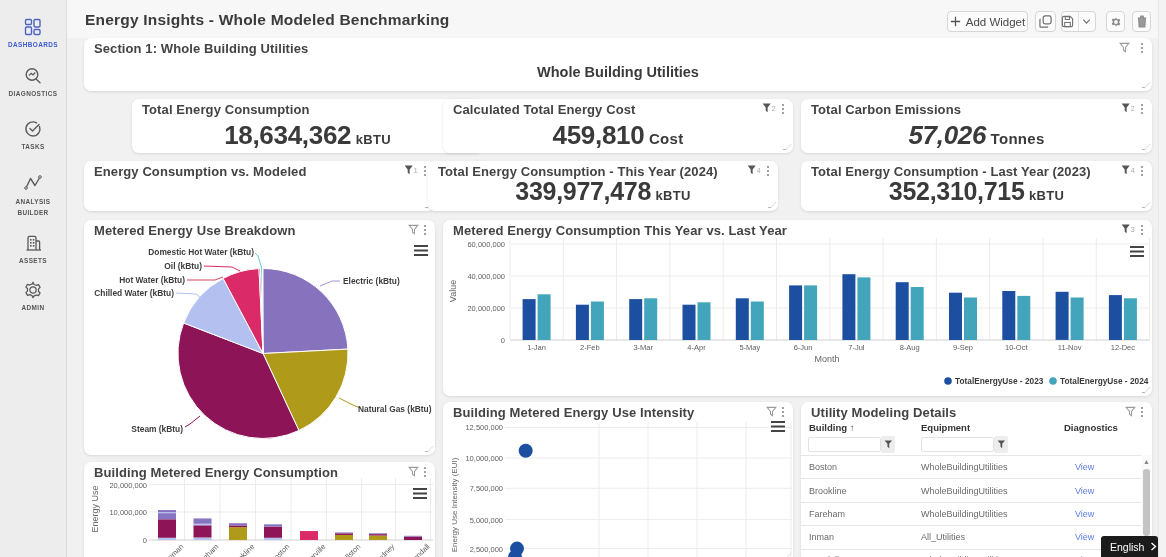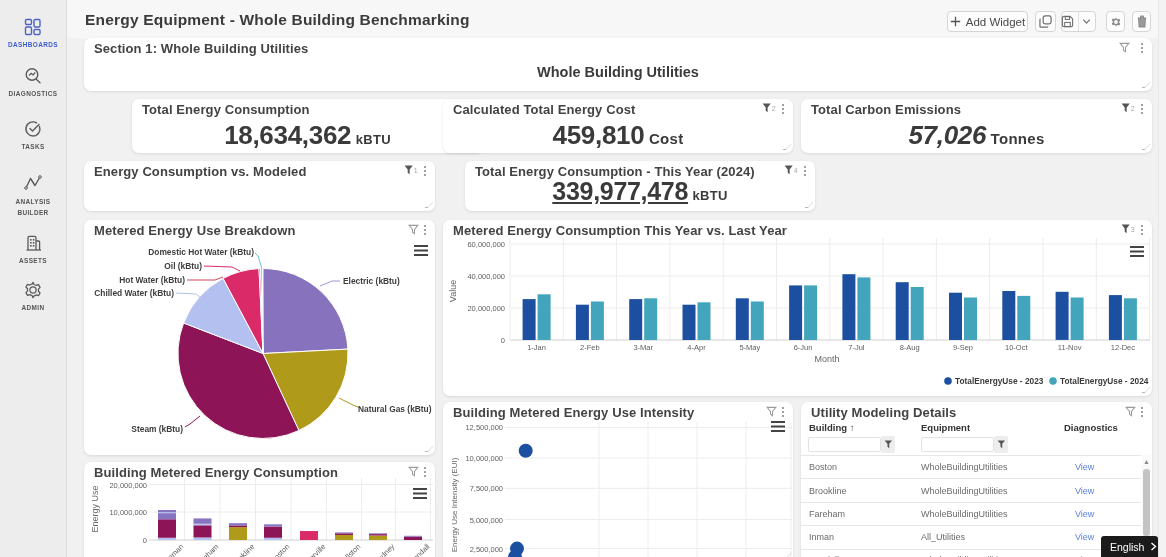--- a/index.html
+++ b/index.html
@@ -81,21 +81,21 @@
   <div class="sb-label" style="margin-top:4px;">ASSETS</div>
  </div>
  <div class="sb-item" style="top:280px;">
   <svg width="20" height="20" viewBox="0 0 24 24" style="display:block;margin:0 auto;">
    <path d="M12 8.2 a3.8 3.8 0 1 0 0 7.6 a3.8 3.8 0 1 0 0-7.6 M12 2.8 l1.2 2.6 a7 7 0 0 1 2.6 1.1 l2.8-.9 1.9 3.2 -2 2.1 a7 7 0 0 1 0 2.6 l2 2.1 -1.9 3.2 -2.8-.9 a7 7 0 0 1 -2.6 1.1 L12 21.2 l-1.2-2.6 a7 7 0 0 1 -2.6-1.1 l-2.8.9 -1.9-3.2 2-2.1 a7 7 0 0 1 0-2.6 l-2-2.1 1.9-3.2 2.8.9 a7 7 0 0 1 2.6-1.1 Z" fill="none" stroke="#5a5a5a" stroke-width="1.5" stroke-linejoin="round"></path>
   </svg>
   <div class="sb-label" style="margin-top:4px;">ADMIN</div>
  </div>
 </div>
 
-<div id="hdr-title">Energy Equipment - Whole Building Benchmarking</div>
+<div id="hdr-title">Energy Insights - Whole Modeled Benchmarking</div>
 <div class="btn" style="left:947px; width:81px; font-size:11.5px; color:#4a4a4a; white-space:nowrap;">
  <svg width="11" height="11" viewBox="0 0 13 13" style="margin-right:5px;">
         <path d="M6.5 1 V12 M1 6.5 H12" stroke="#555" stroke-width="1.5"></path>
       </svg>Add Widget
 </div>
 <div class="btn" style="left:1035px; width:21px;">
  <svg width="13" height="13" viewBox="0 0 14 14">
         <rect x="4.5" y="1" width="8.5" height="8.5" rx="2" fill="none" stroke="#6e6e6e" stroke-width="1.3"></rect>
         <path d="M9.5 12.2 Q9.5 13 8.7 13 L2 13 Q1 13 1 12 L1 5.3 Q1 4.5 1.8 4.5" fill="none" stroke="#6e6e6e" stroke-width="1.3"></path>
       </svg>
@@ -200,36 +200,53 @@
         </svg>
       </div>
  <div class="hdr-ic" style="right:8px;">
         <svg width="4" height="12" viewBox="0 0 4 12">
           <circle cx="2" cy="2" r="1.1" fill="#8a8a8a"></circle>
           <circle cx="2" cy="6" r="1.1" fill="#8a8a8a"></circle>
           <circle cx="2" cy="10" r="1.1" fill="#8a8a8a"></circle>
         </svg>
       </div>
 </div>
-<div class="card" style="left:465px; top:161px; width:350px; height:50px;">
+<div class="card" style="left:428px; top:161px; width:350px; height:50px;">
  <div class="ct">Total Energy Consumption - This Year (2024)</div>
  <div class="hdr-ic" style="right:16px;">
         <svg width="15" height="10.6" viewBox="0 0 17 12">
           <path d="M0.7 0.7 H9.9 L6.4 5 V10.4 L4.2 8.8 V5 Z" fill="#555"></path>
           <text x="11" y="9" font-size="8" fill="#aaa">4</text>
         </svg>
       </div>
  <div class="hdr-ic" style="right:8px;">
         <svg width="4" height="12" viewBox="0 0 4 12">
           <circle cx="2" cy="2" r="1.1" fill="#8a8a8a"></circle>
           <circle cx="2" cy="6" r="1.1" fill="#8a8a8a"></circle>
           <circle cx="2" cy="10" r="1.1" fill="#8a8a8a"></circle>
         </svg>
       </div>
- <div class="kpi" style="top:16px;"><span class="num" style="font-size:25px;text-decoration:underline;">339,977,478</span> <span class="unit">kBTU</span></div>
+ <div class="kpi" style="top:16px;"><span class="num" style="font-size:25px;">339,977,478</span> <span class="unit">kBTU</span></div>
+</div>
+<div class="card" style="left:801px; top:161px; width:351px; height:50px;">
+ <div class="ct">Total Energy Consumption - Last Year (2023)</div>
+ <div class="hdr-ic" style="right:16px;">
+        <svg width="15" height="10.6" viewBox="0 0 17 12">
+          <path d="M0.7 0.7 H9.9 L6.4 5 V10.4 L4.2 8.8 V5 Z" fill="#555"></path>
+          <text x="11" y="9" font-size="8" fill="#aaa">4</text>
+        </svg>
+      </div>
+ <div class="hdr-ic" style="right:8px;">
+        <svg width="4" height="12" viewBox="0 0 4 12">
+          <circle cx="2" cy="2" r="1.1" fill="#8a8a8a"></circle>
+          <circle cx="2" cy="6" r="1.1" fill="#8a8a8a"></circle>
+          <circle cx="2" cy="10" r="1.1" fill="#8a8a8a"></circle>
+        </svg>
+      </div>
+ <div class="kpi" style="top:16px;"><span class="num" style="font-size:25px;">352,310,715</span> <span class="unit">kBTU</span></div>
 </div>
 
 <div class="card" style="left:84px; top:220px; width:351px; height:235px;">
  <div class="ct">Metered Energy Use Breakdown</div>
  <div class="hdr-ic" style="right:16px;">
         <svg width="11" height="11" viewBox="0 0 12 12">
           <path d="M1.2 1.5 H10.8 L7.1 6 V10.6 L4.9 9 V6 Z" fill="none" stroke="#9a9a9a" stroke-width="1.1"></path>
         </svg>
       </div>
  <div class="hdr-ic" style="right:8px;">

